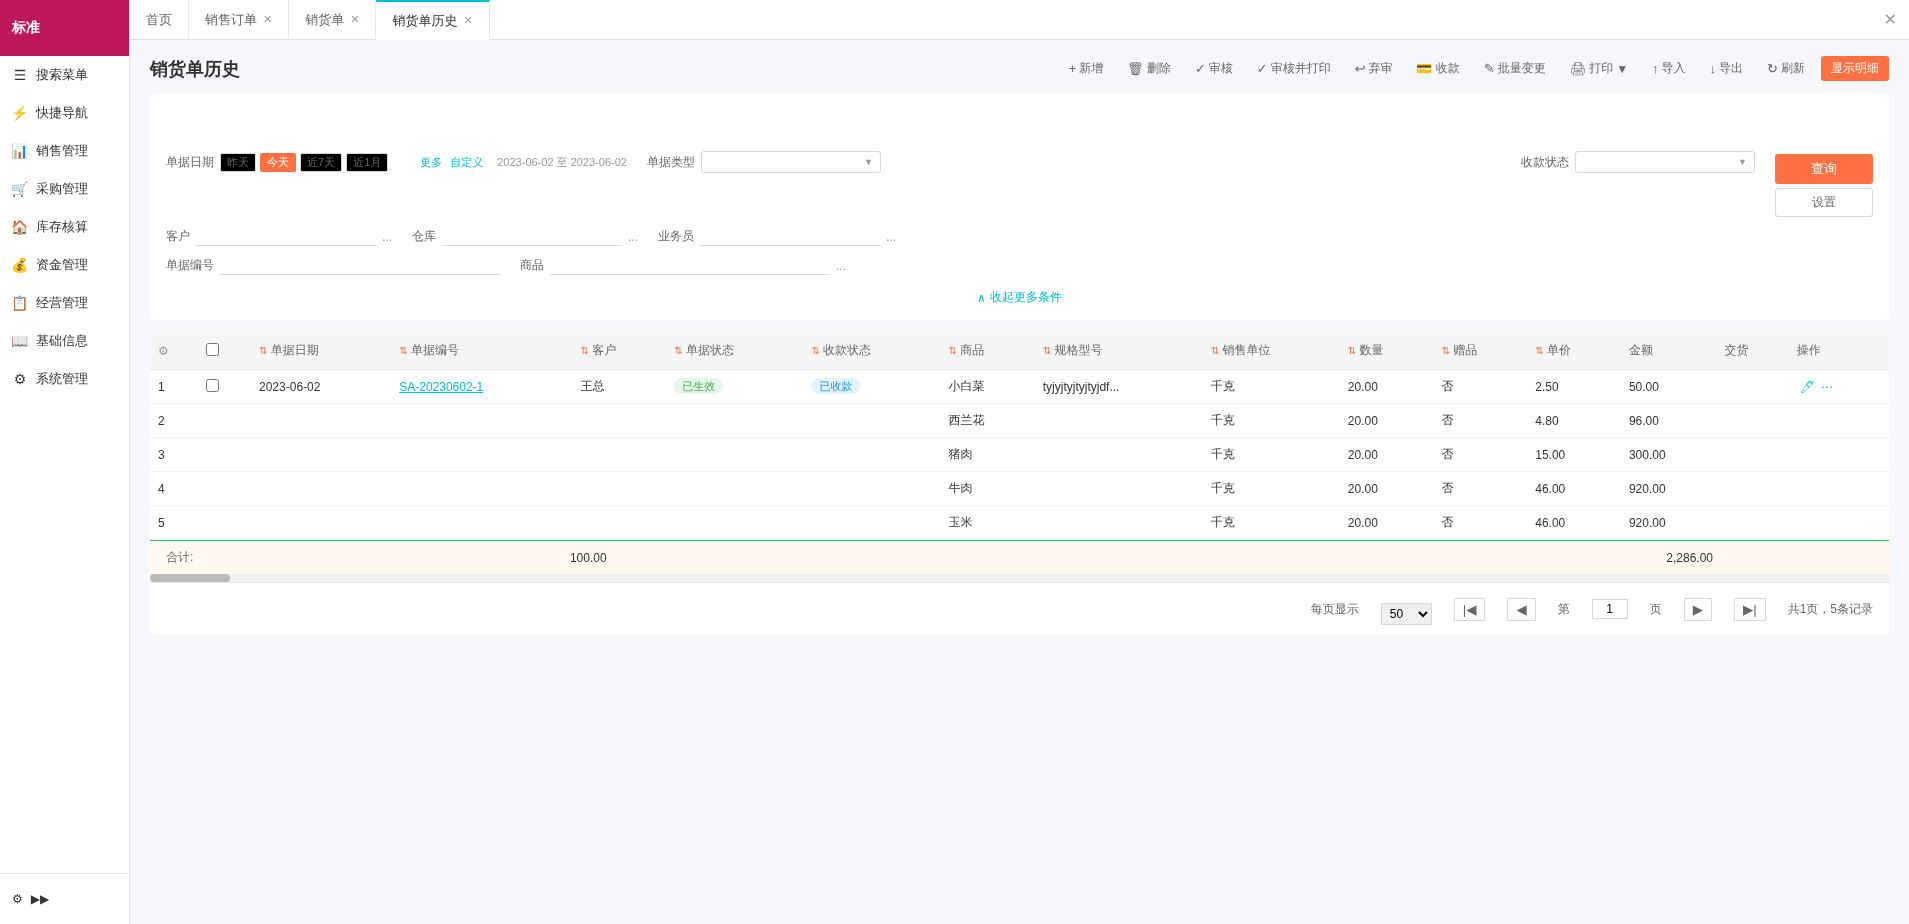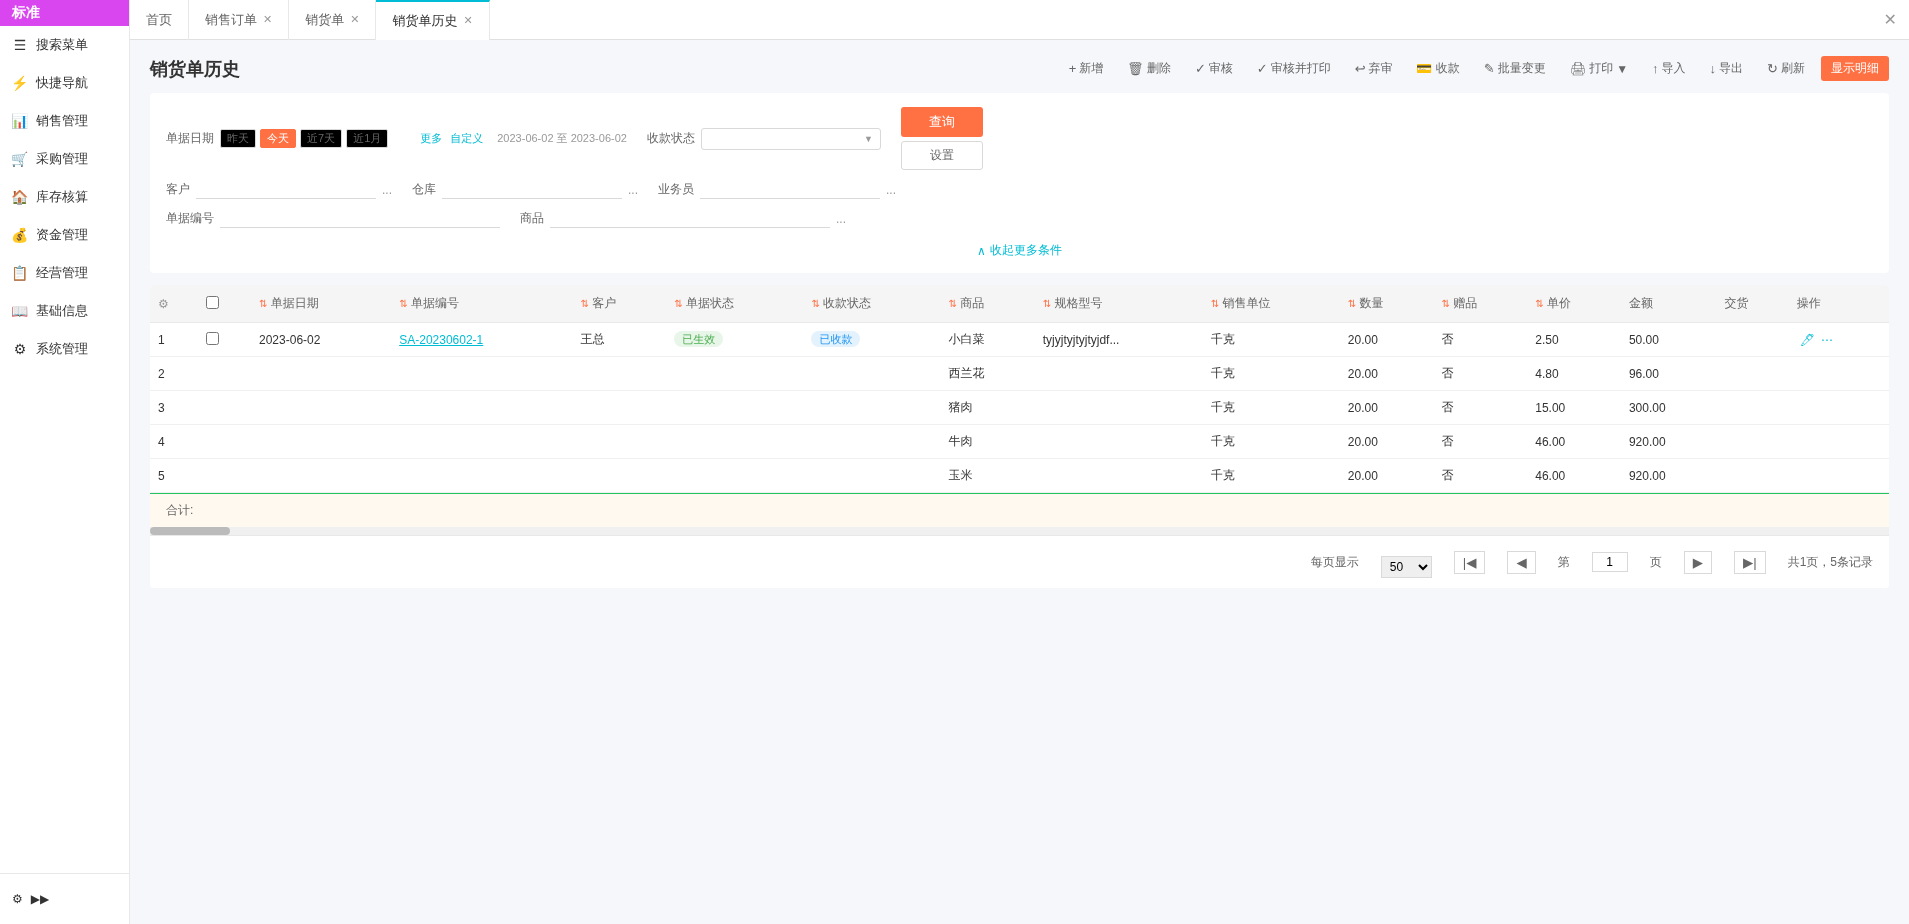--- a/index.html
+++ b/index.html
@@ -1,20 +1,20 @@
 <!DOCTYPE html>
 <html><head>
   <meta charset="utf-8">
   <style>
     * { box-sizing: border-box; margin: 0; padding: 0; }
     body { font-family: 'Microsoft YaHei', sans-serif; font-size: 12px; background: #f5f5f5; display: flex; height: 924px; overflow: hidden; }
 
     
     .sidebar { width: 130px; background: #fff; border-right: 1px solid #e8e8e8; display: flex; flex-direction: column; height: 100%; flex-shrink: 0; }
-    .sidebar-logo { background: #d946ef; color: white; padding: 8px 12px; font-size: 14px; font-weight: bold; height: 26px; display: flex; align-items: center; }
+    .sidebar-logo { background: #be185d; color: white; padding: 8px 12px; font-size: 14px; font-weight: bold; height: 56px; display: flex; align-items: center; }
     .sidebar-item { display: flex; align-items: center; padding: 10px 12px; cursor: pointer; color: #333; font-size: 13px; gap: 8px; }
     .sidebar-item .icon { width: 16px; height: 16px; display: flex; align-items: center; justify-content: center; font-size: 14px; }
     .sidebar-bottom { margin-top: auto; border-top: 1px solid #e8e8e8; padding: 8px 0; }
     .sidebar-bottom .sidebar-item { font-size: 12px; }
 
     
     .main { flex: 1; display: flex; flex-direction: column; overflow: hidden; }
 
     
     .tab-bar { background: #fff; border-bottom: 1px solid #e0e0e0; display: flex; align-items: center; height: 40px; padding: 0; }
@@ -43,21 +43,21 @@
     .filter-select { border: 1px solid #d9d9d9; padding: 3px 24px 3px 8px; font-size: 12px; border-radius: 3px; background: #fff; outline: none; width: 180px; appearance: none; cursor: pointer; }
     .filter-select-wrapper { position: relative; display: inline-block; }
     .filter-select-wrapper::after { content: '▼'; font-size: 9px; position: absolute; right: 8px; top: 50%; transform: translateY(-50%); pointer-events: none; color: #999; }
     .date-range-btns { display: flex; gap: 4px; align-items: center; }
     .date-btn { padding: 1px 6px; font-size: 11px; cursor: pointer; border: 1px solid #d9d9d9; background: #000000; border-radius: 2px; color: #666; }
     .date-btn.active { background: #ff7043; color: white; border-color: #ff7043; }
     .date-text { color: #999; font-size: 11px; }
     .collapse-btn { display: flex; align-items: center; gap: 4px; color: #00bcd4; cursor: pointer; font-size: 12px; text-align: center; justify-content: center; padding: 4px 0 0 0; }
     .more-link { color: #00bcd4; font-size: 11px; cursor: pointer; margin-left: 28px; }
     .ellipsis-btn { color: #999; cursor: pointer; font-size: 12px; }
-    .query-btn { background: #ff7043; color: white; border: none; padding: 6px 28px; border-radius: 3px; cursor: pointer; font-size: 13px; }
+    .query-btn { background: #ff7043; color: white; border: none; padding: 6px 36px; border-radius: 3px; cursor: pointer; font-size: 13px; margin-top: 47px; }
     .set-btn { border: 1px solid #d9d9d9; background: #fff; color: #666; padding: 5px 5px; border-radius: 3px; cursor: pointer; font-size: 12px; }
 
     
     .table-container { background: #fff; border-radius: 4px; overflow: hidden; }
     table { width: 100%; border-collapse: collapse; font-size: 12px; }
     thead { background: #f5f5f5; }
     th { padding: 10px 8px; text-align: left; color: #666; font-weight: normal; border-bottom: 1px solid #e8e8e8; white-space: nowrap; }
     td { padding: 8px 8px; color: #333; border-bottom: 1px solid #f0f0f0; }
     .sort-icon { color: #ff7043; font-size: 10px; }
     .gear-icon { color: #999; cursor: pointer; }
@@ -222,20 +222,26 @@
           <span class="filter-label">单据日期</span>
           <div class="date-range-btns">
             <button class="date-btn">昨天</button>
             <button class="date-btn active">今天</button>
             <button class="date-btn">近7天</button>
             <button class="date-btn">近1月</button>
             <span class="more-link">更多</span>
             <span class="more-link" style="margin-left:4px">自定义</span>
           </div>
           <span class="date-text" style="margin-left:8px">2023-06-02 至 2023-06-02</span>
+        </div>
+        <div class="filter-item" style="flex:1;">
+          <span class="filter-label">单据类型</span>
+          <div class="filter-select-wrapper">
+            <select class="filter-select"></select>
+          </div>
         </div>
         <div class="filter-item">
           <span class="filter-label">收款状态</span>
           <div class="filter-select-wrapper">
             <select class="filter-select"></select>
           </div>
         </div>
         <div style="display:flex;flex-direction:column;gap:4px;">
           <button class="query-btn">查询</button>
           <button class="set-btn">设置</button>
@@ -389,20 +395,24 @@
       <td>46.00</td>
       <td>920.00</td>
       <td></td>
       <td></td>
     </tr>
           </tbody>
       </table>
 
       <div class="table-footer">
         <span class="footer-label">合计:</span>
+        <div class="footer-values">
+          <span class="footer-qty">100.00</span>
+          <span class="footer-amount">2,286.00</span>
+        </div>
       </div>
 
       <div class="scroll-bar-area">
         <div class="scroll-thumb"></div>
       </div>
 
       <div class="pagination">
         <span>每页显示</span>
         <select class="page-size-select">
           <option>50</option>

